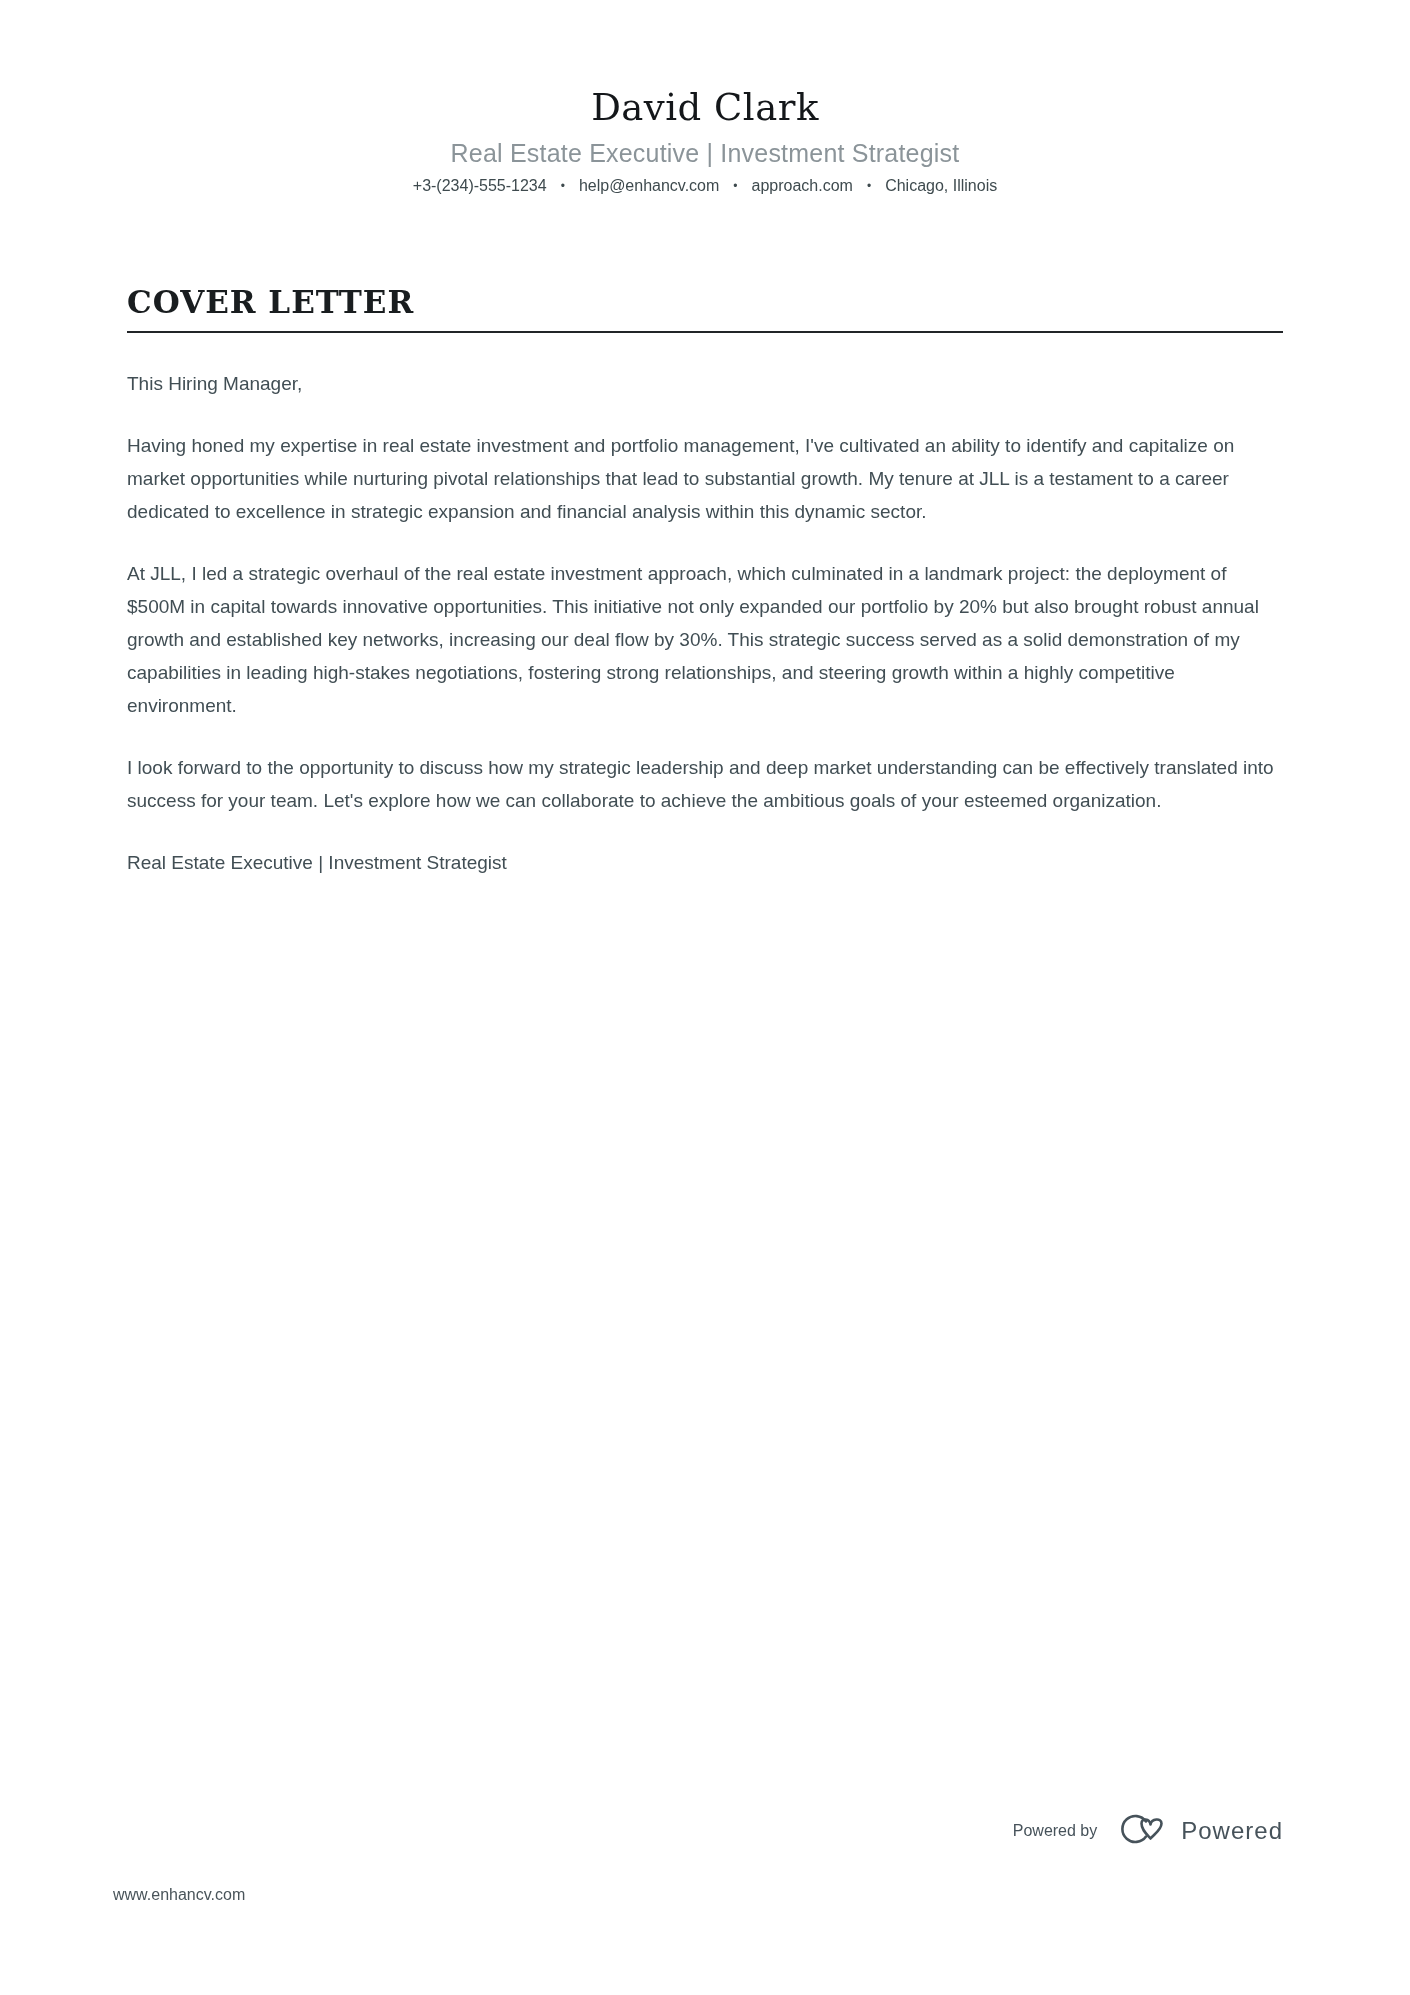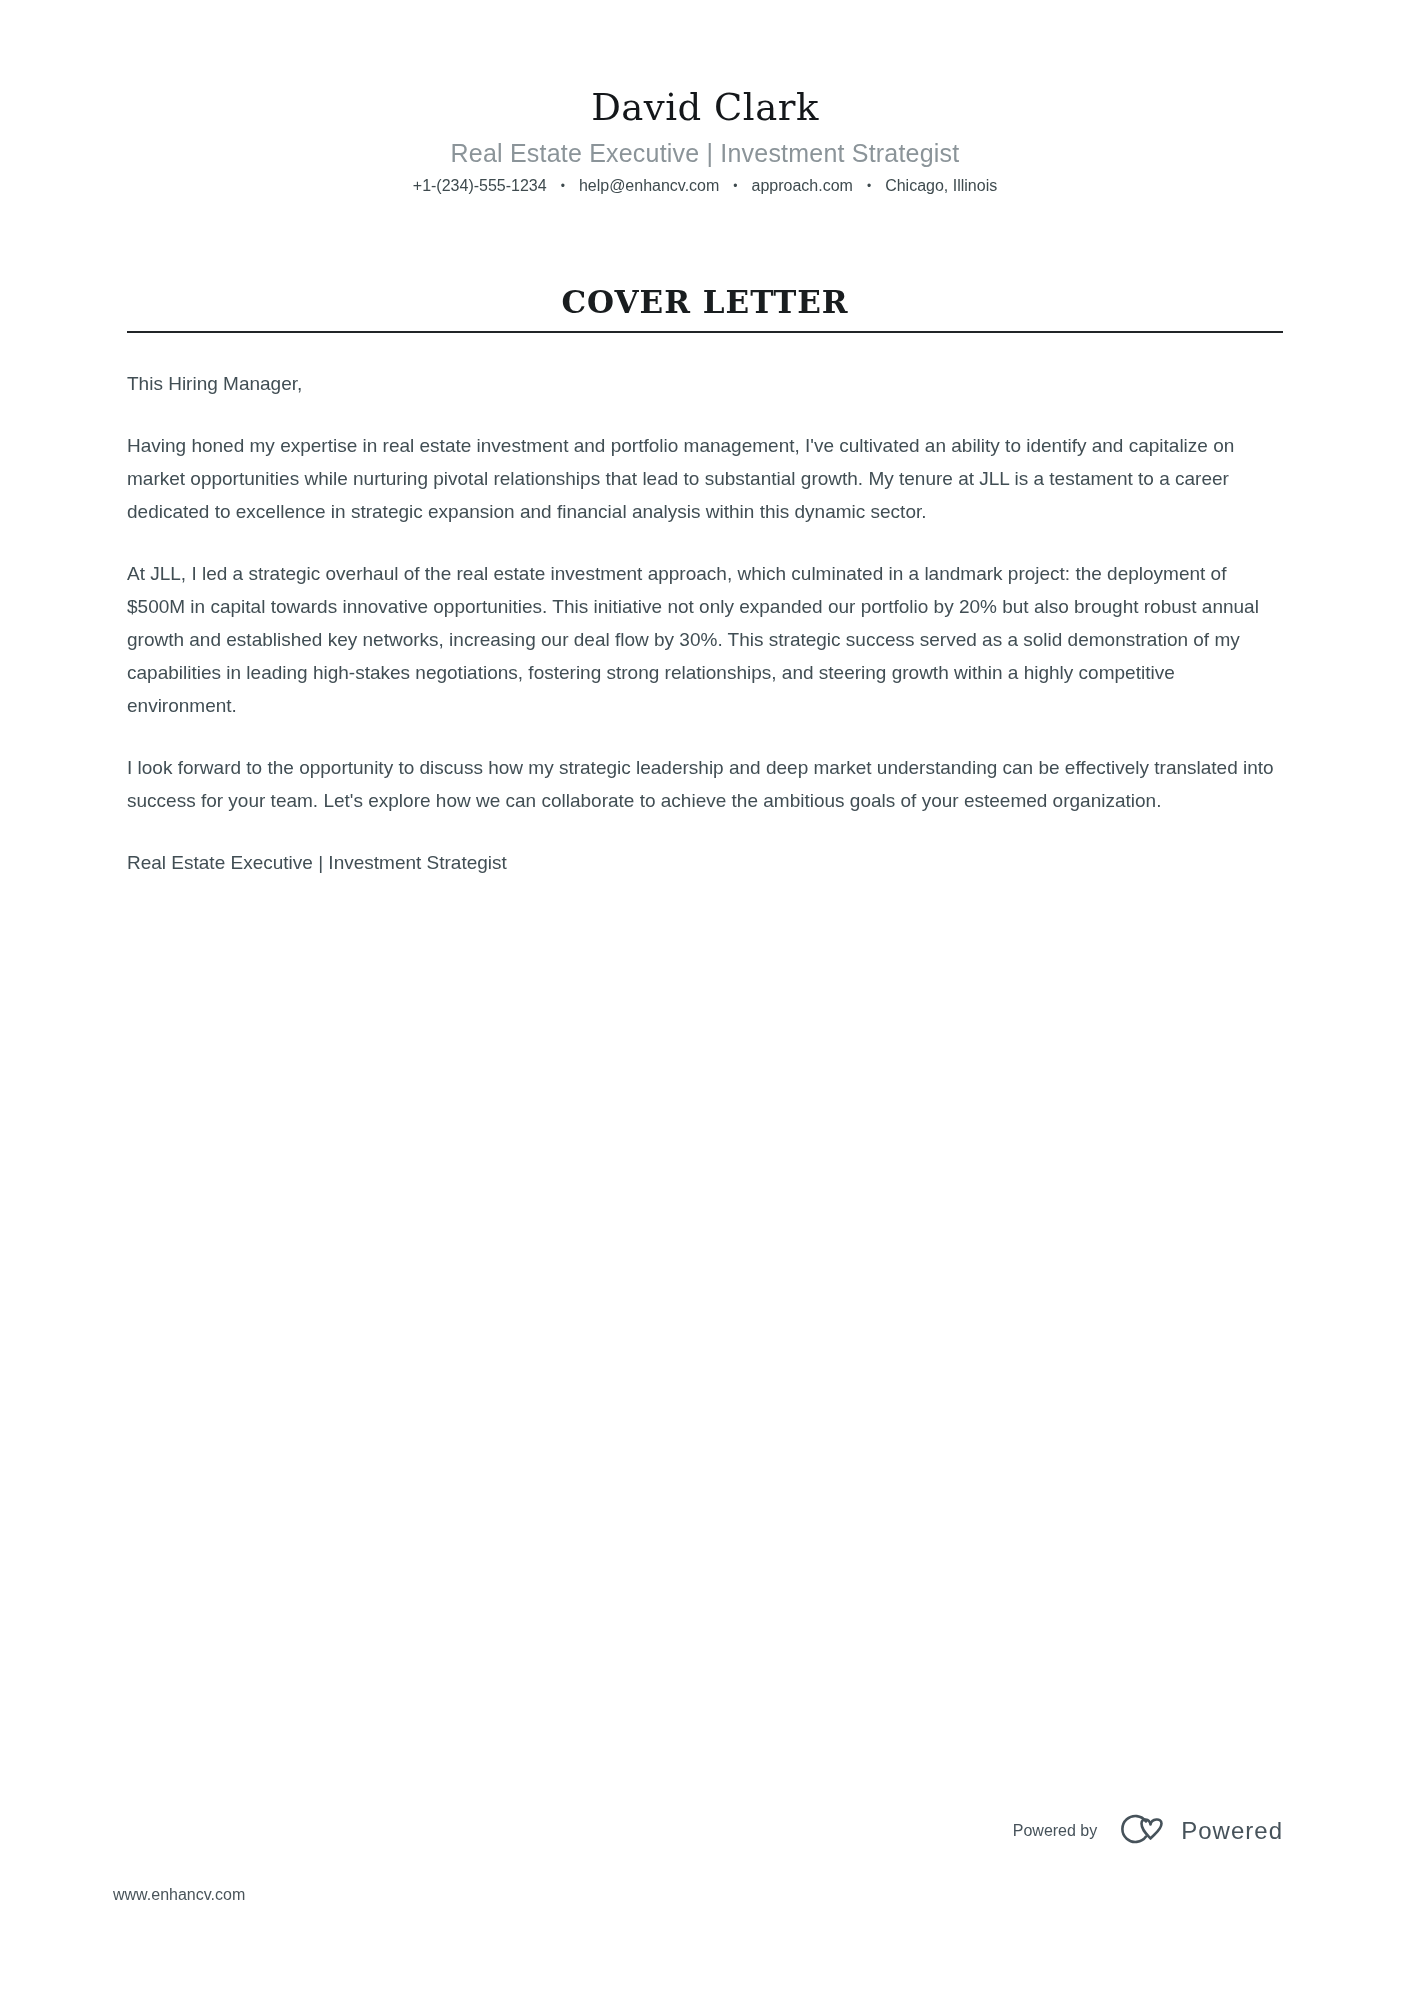--- a/index.html
+++ b/index.html
@@ -44,21 +44,21 @@
     gap: 14px;
   }
   .contact-sep {
     font-size: 12px;
     line-height: 16px;
     color: #3e4a4e;
   }
   
   .section-head {
     margin-top: 90px;
-    text-align: center;
+    text-align: left;
   }
   .section-title {
     font-family: "DejaVu Serif", "Liberation Serif", serif;
     font-weight: 600;
     font-size: 31px;
     color: #191d1f;
     letter-spacing: 1px;
     line-height: 1.15;
   }
   .section-rule {
@@ -110,21 +110,21 @@
 </head>
 <body>
 
 <div class="page">
   <div class="content">
 
     <header class="doc-header">
       <h1 class="person-name">David Clark</h1>
       <div class="person-title">Real Estate Executive | Investment Strategist</div>
       <div class="contact-row">
-        <span>+1-(234)-555-1234</span>
+        <span>+3-(234)-555-1234</span>
         <span class="contact-sep">•</span>
         <span>help@enhancv.com</span>
         <span class="contact-sep">•</span>
         <span>approach.com</span>
         <span class="contact-sep">•</span>
         <span>Chicago, Illinois</span>
       </div>
     </header>
 
     <div class="section-head">

